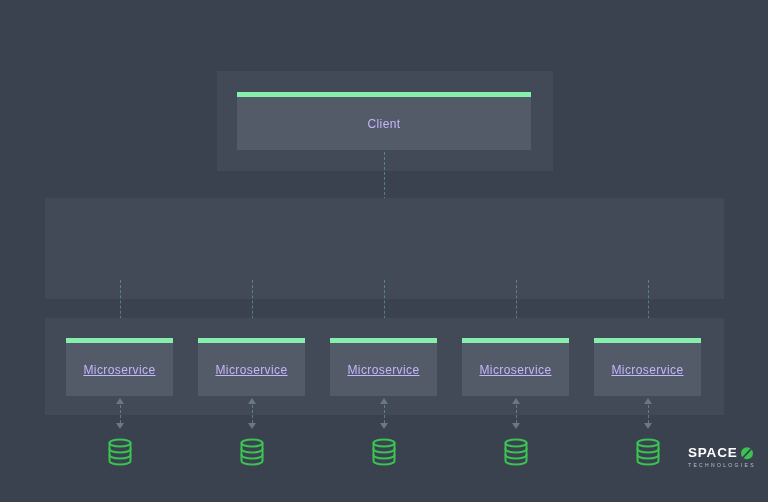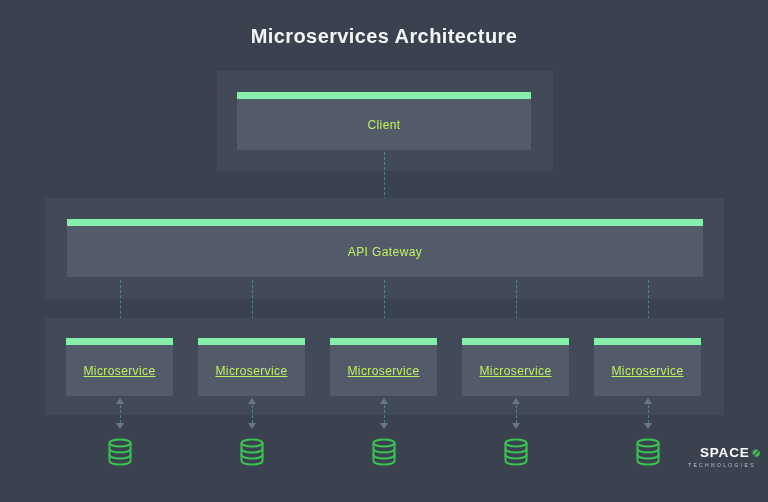--- a/index.html
+++ b/index.html
@@ -24,25 +24,25 @@
     font-weight: 600;
     letter-spacing: 0.4px;
   }
   .container {
     position: absolute;
     background: #424a57;
   }
   .node {
     position: absolute;
     background: #525b67;
-    border-top: 7px solid #86efac;
+    border-top: 5px solid #86efac;
     display: flex;
     align-items: center;
     justify-content: center;
-    color: #bef264;
+    color: #c4b5fd;
     font-size: 12px;
     letter-spacing: 0.4px;
   }
   
   .client-wrap  { left: 217px; top: 71px;  width: 336px; height: 100px; }
   .api-wrap     { left: 45px;  top: 198px; width: 679px; height: 101px; }
   .ms-wrap      { left: 45px;  top: 318px; width: 679px; height: 97px; }
   
   .client-node  { left: 237px; top: 92px;  width: 294px; height: 58px; }
   .api-node     { left: 67px;  top: 219px; width: 636px; height: 58px; }
@@ -79,49 +79,44 @@
   .logo-row {
     display: flex;
     align-items: center;
     gap: 2px;
   }
   .logo-brand {
     color: #ffffff;
     font-size: 13.5px;
     font-weight: 700;
     letter-spacing: 0.8px;
-    margin-left: 12px;
   }
   .logo-sub {
     color: #b9c0c7;
     font-size: 5px;
     letter-spacing: 2.35px;
     margin-top: 2px;
     white-space: nowrap;
   }
 </style>
 </head>
 <body>
 
 <div id="screen">
 
-  <div class="title">Microservices Architecture</div>
 
   <div class="container client-wrap"></div>
   <div class="node client-node">
     <span>Client</span>
   </div>
 
   <div class="dash" style="left:383.5px; top:152px; height:58px;"></div>
   <div class="arrow-down" style="left:379.5px; top:209px;"></div>
 
   <div class="container api-wrap"></div>
-  <div class="node api-node">
-    <span>API Gateway</span>
-  </div>
 
   <div class="dash" style="left:119.5px; top:280px; height:49px;"></div>
   <div class="dash" style="left:251.5px; top:280px; height:49px;"></div>
   <div class="dash" style="left:383.5px; top:280px; height:49px;"></div>
   <div class="dash" style="left:515.5px; top:280px; height:49px;"></div>
   <div class="dash" style="left:647.5px; top:280px; height:49px;"></div>
   <div class="arrow-down" style="left:115.5px; top:328px;"></div>
   <div class="arrow-down" style="left:247.5px; top:328px;"></div>
   <div class="arrow-down" style="left:379.5px; top:328px;"></div>
   <div class="arrow-down" style="left:511.5px; top:328px;"></div>

